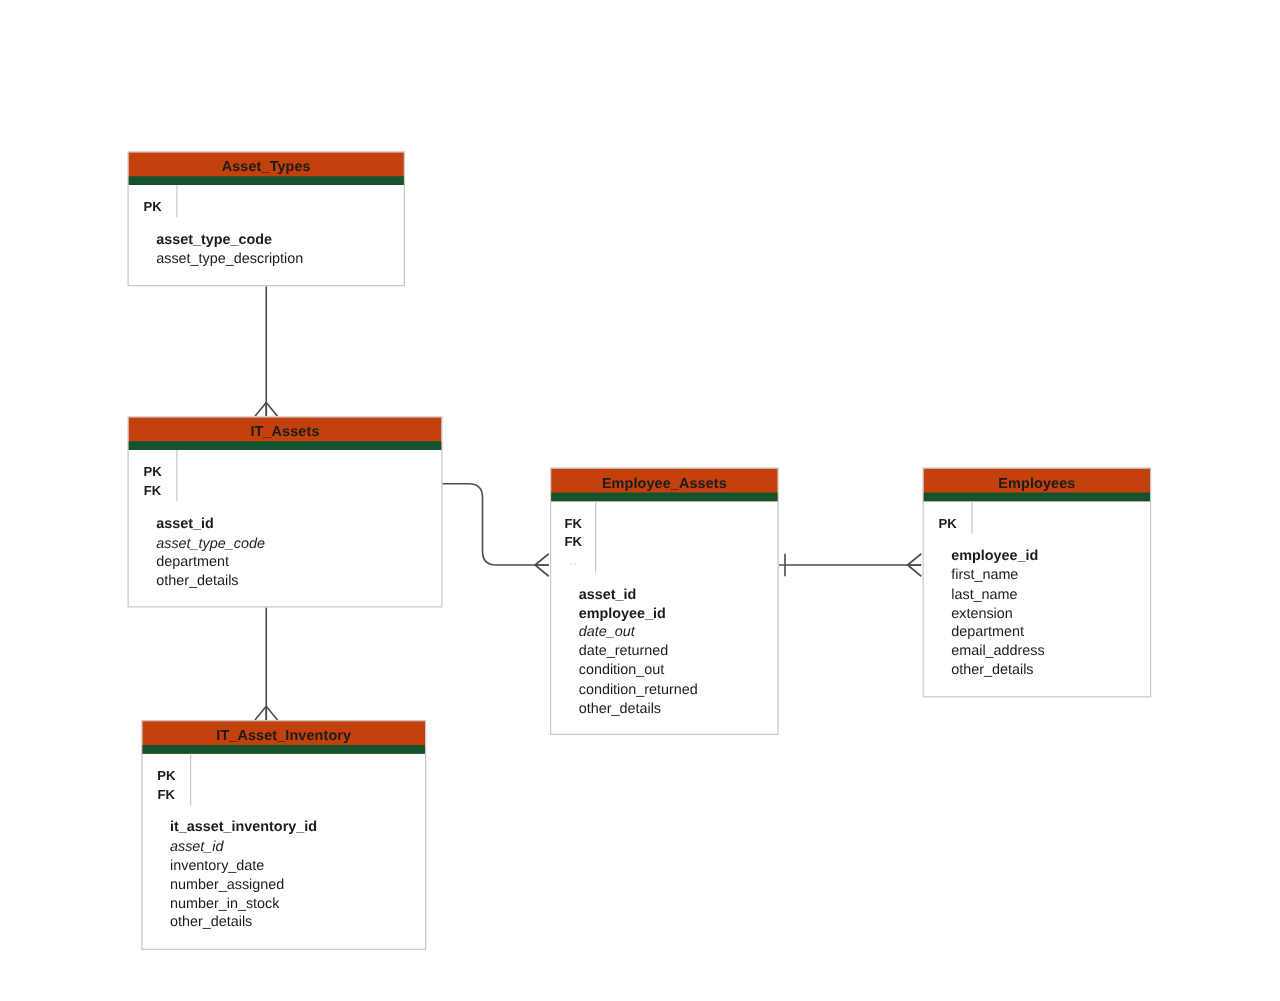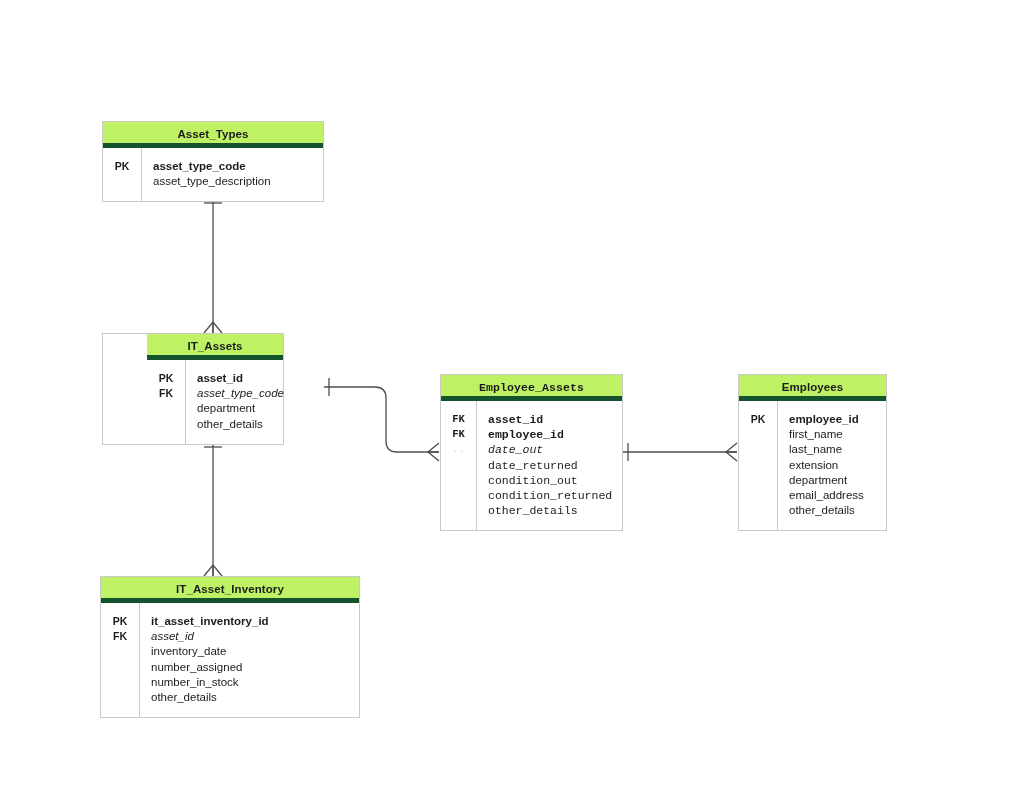--- a/index.html
+++ b/index.html
@@ -28,32 +28,33 @@
     position: absolute;
     box-sizing: border-box;
     border: 1px solid #c9c9c9;
     background: #ffffff;
     z-index: 3;
   }
   .entity-header {
     box-sizing: border-box;
     height: 26px;
     line-height: 25px;
-    background: #bef264;
-    border-bottom: 5px solid #14532d;
+    background: #c2410c;
+    border-bottom: 7px solid #14532d;
     text-align: center;
     font-size: 11.5px;
     font-weight: bold;
     color: #1c1c1c;
     letter-spacing: 0.1px;
   }
   .entity-body {
     display: flex;
     align-items: flex-start;
     box-sizing: border-box;
+    flex-direction: column;
   }
   .key-col {
     box-sizing: border-box;
     border-right: 1px solid #c9c9c9;
     align-self: stretch;
     padding-top: 11px;
     text-align: center;
     font-size: 10.5px;
     font-weight: bold;
     color: #1c1c1c;
@@ -63,20 +64,21 @@
   .attr-col {
     box-sizing: border-box;
     padding: 11px 8px 12px 11px;
     font-size: 11.5px;
     line-height: 15.2px;
     color: #1c1c1c;
     flex: 1 1 auto;
   }
   .attr {
     white-space: nowrap;
+    margin-left: 11px;
   }
   .attr.pk { font-weight: bold; }
   .attr.fk { font-style: italic; }
 
   .key-mark { display: block; }
   .key-mark.faint { color: #dcdcdc; font-weight: normal; }
 
   
   #connectors {
     position: absolute;
@@ -134,75 +136,75 @@
       <div class="key-col" style="width:39px;">
         <span class="key-mark">PK</span>
       </div>
       <div class="attr-col">
         <div class="attr pk">asset_type_code</div>
         <div class="attr">asset_type_description</div>
       </div>
     </div>
   </div>
 
-  <div class="entity" style="left:102px; top:333px; width:182px;padding-left:44px;">
+  <div class="entity" style="left:102px; top:333px; width:252px;">
     <div class="entity-header">IT_Assets</div>
     <div class="entity-body" style="min-height:83px;">
       <div class="key-col" style="width:39px;">
         <span class="key-mark">PK</span>
         <span class="key-mark">FK</span>
       </div>
       <div class="attr-col">
         <div class="attr pk">asset_id</div>
         <div class="attr fk">asset_type_code</div>
         <div class="attr">department</div>
         <div class="attr">other_details</div>
       </div>
     </div>
   </div>
 
-  <div class="entity" style="left:100px; top:576px; width:260px;">
+  <div class="entity" style="left:113px; top:576px; width:228px;">
     <div class="entity-header">IT_Asset_Inventory</div>
     <div class="entity-body" style="min-height:113px;">
       <div class="key-col" style="width:39px;">
         <span class="key-mark">PK</span>
         <span class="key-mark">FK</span>
       </div>
       <div class="attr-col">
         <div class="attr pk">it_asset_inventory_id</div>
         <div class="attr fk">asset_id</div>
         <div class="attr">inventory_date</div>
         <div class="attr">number_assigned</div>
         <div class="attr">number_in_stock</div>
         <div class="attr">other_details</div>
       </div>
     </div>
   </div>
 
-  <div class="entity" style="left:440px; top:374px; width:183px;font-family:Liberation Mono, monospace;">
+  <div class="entity" style="left:440px; top:374px; width:183px;">
     <div class="entity-header">Employee_Assets</div>
     <div class="entity-body" style="min-height:128px;">
       <div class="key-col" style="width:36px;">
         <span class="key-mark">FK</span>
         <span class="key-mark">FK</span>
         <span class="key-mark faint">..</span>
       </div>
       <div class="attr-col">
         <div class="attr pk">asset_id</div>
         <div class="attr pk">employee_id</div>
         <div class="attr fk">date_out</div>
         <div class="attr">date_returned</div>
         <div class="attr">condition_out</div>
         <div class="attr">condition_returned</div>
         <div class="attr">other_details</div>
       </div>
     </div>
   </div>
 
-  <div class="entity" style="left:738px; top:374px; width:149px;">
+  <div class="entity" style="left:738px; top:374px; width:183px;">
     <div class="entity-header">Employees</div>
     <div class="entity-body" style="min-height:128px;">
       <div class="key-col" style="width:39px;">
         <span class="key-mark">PK</span>
       </div>
       <div class="attr-col">
         <div class="attr pk">employee_id</div>
         <div class="attr">first_name</div>
         <div class="attr">last_name</div>
         <div class="attr">extension</div>

